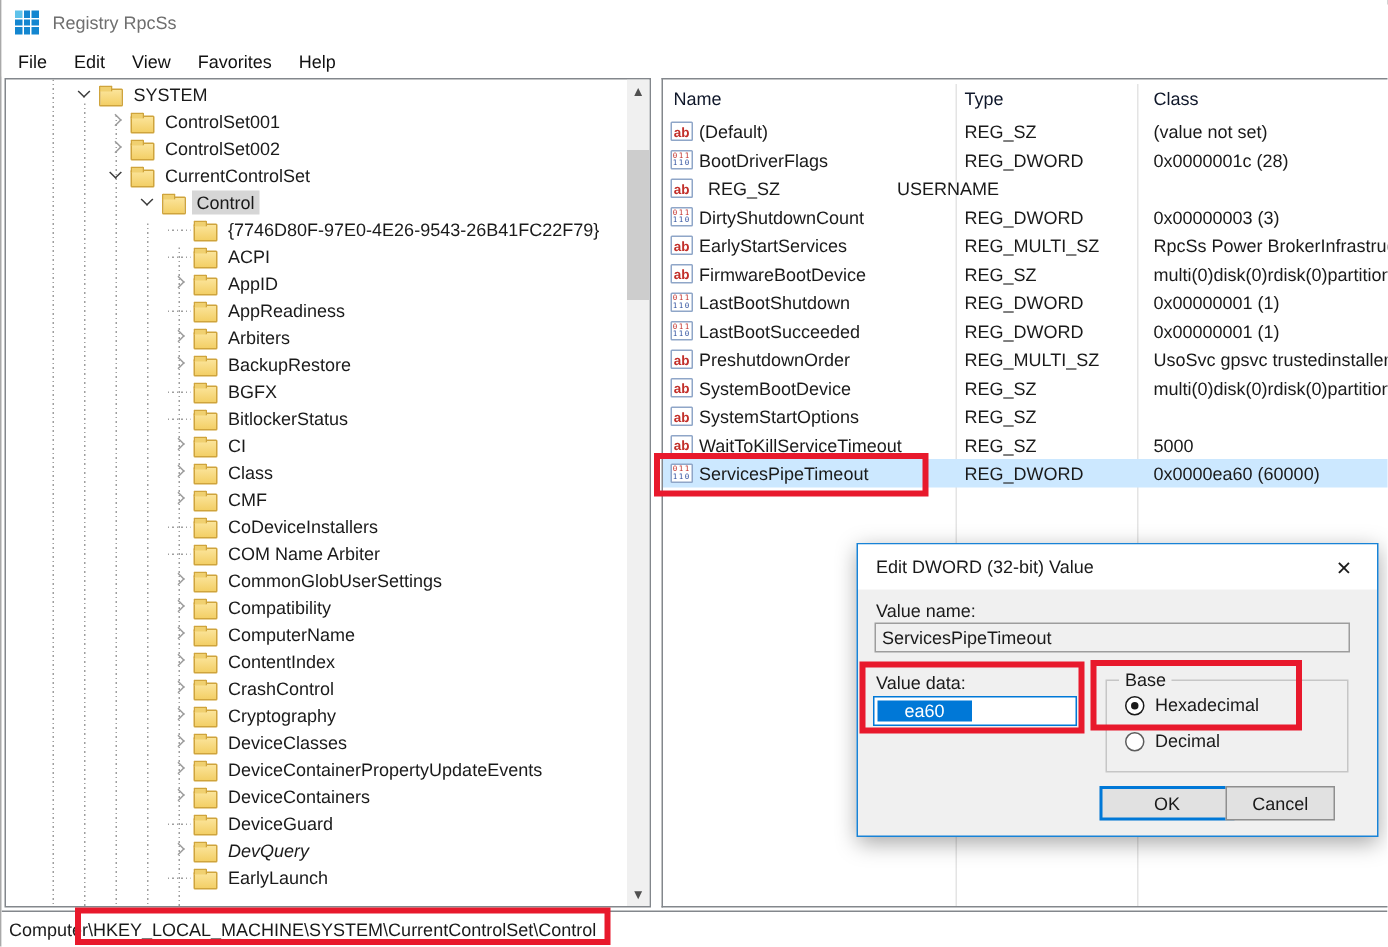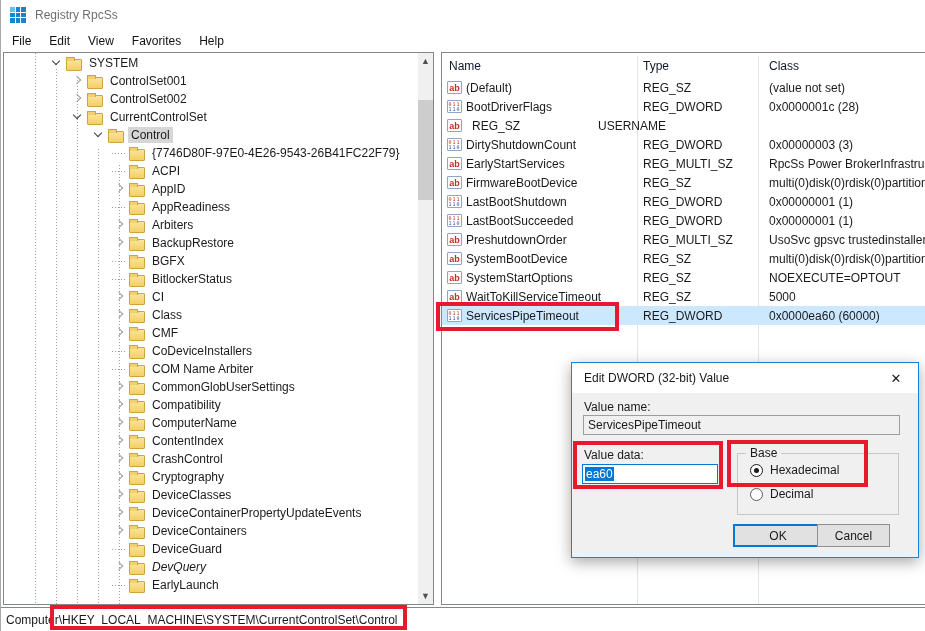--- a/index.html
+++ b/index.html
@@ -79,21 +79,21 @@
   .dlg-title { position:absolute; left:12px; top:8px; }
   .dlg-close { position:absolute; right:0; top:0; width:44px; height:30px; display:flex; align-items:center;
                justify-content:center; font-size:13px; color:#1a1a1a; }
   .dlg-body { position:relative; height:164px; }
   .lbl-value-name { position:absolute; left:12px; top:7px; }
   .value-name-field { position:absolute; left:11px; top:22px; width:317px; height:20px; background:#f0f0f0;
                       border:1px solid #9d9d9d; display:flex; align-items:center; padding-left:4px; }
   .lbl-value-data { position:absolute; left:12px; top:55px; }
   .value-data-input { position:absolute; left:10px; top:71px; width:136px; height:20px; background:#fff;
                       border:1px solid #0078d7; display:flex; align-items:center; padding-left:2px; }
-  .value-data-input .seltext { background:#0078d7; color:#fff; padding:0 1px; }
+  .value-data-input .seltext { background:#0078d7; color:#fff; padding:0 18px; }
   .base-group { position:absolute; left:165px; top:60px; width:162px; height:62px; border:1px solid #c6c6c6; }
   .base-legend { position:absolute; left:8px; top:-8px; background:#f0f0f0; padding:0 4px; }
   .radio-row { position:absolute; left:12px; display:flex; align-items:center; }
   .radio-row.hex { top:9px; } .radio-row.dec { top:33px; }
   .radio { width:13px; height:13px; border-radius:50%; border:1px solid #1a1a1a; margin-right:7px; position:relative; background:#fff; flex:none; }
   .radio.checked::before { content:''; position:absolute; left:3px; top:3px; width:5px; height:5px; border-radius:50%; background:#1a1a1a; }
   .radio.unchecked { border-color:#5c5c5c; }
   .btn { position:absolute; height:23px; display:flex; align-items:center; justify-content:center; background:#e1e1e1; }
   .btn-ok { left:161px; top:131px; width:90px; border:2px solid #0078d7; }
   .btn-cancel { left:245px; top:131px; width:73px; border:1px solid #8f8f8f; }
@@ -376,21 +376,20 @@
         <div class="lrow">
           <span class="vicon string">ab</span>
           <span class="c-name">SystemBootDevice</span>
           <span class="c-type">REG_SZ</span>
           <span class="c-data">multi(0)disk(0)rdisk(0)partition</span>
         </div>
         <div class="lrow">
           <span class="vicon string">ab</span>
           <span class="c-name">SystemStartOptions</span>
           <span class="c-type">REG_SZ</span>
-          <span class="c-data"> NOEXECUTE=OPTOUT</span>
         </div>
         <div class="lrow">
           <span class="vicon string">ab</span>
           <span class="c-name">WaitToKillServiceTimeout</span>
           <span class="c-type">REG_SZ</span>
           <span class="c-data">5000</span>
         </div>
         <div class="lrow sel">
           <span class="vicon dword">
             <i>011</i>

